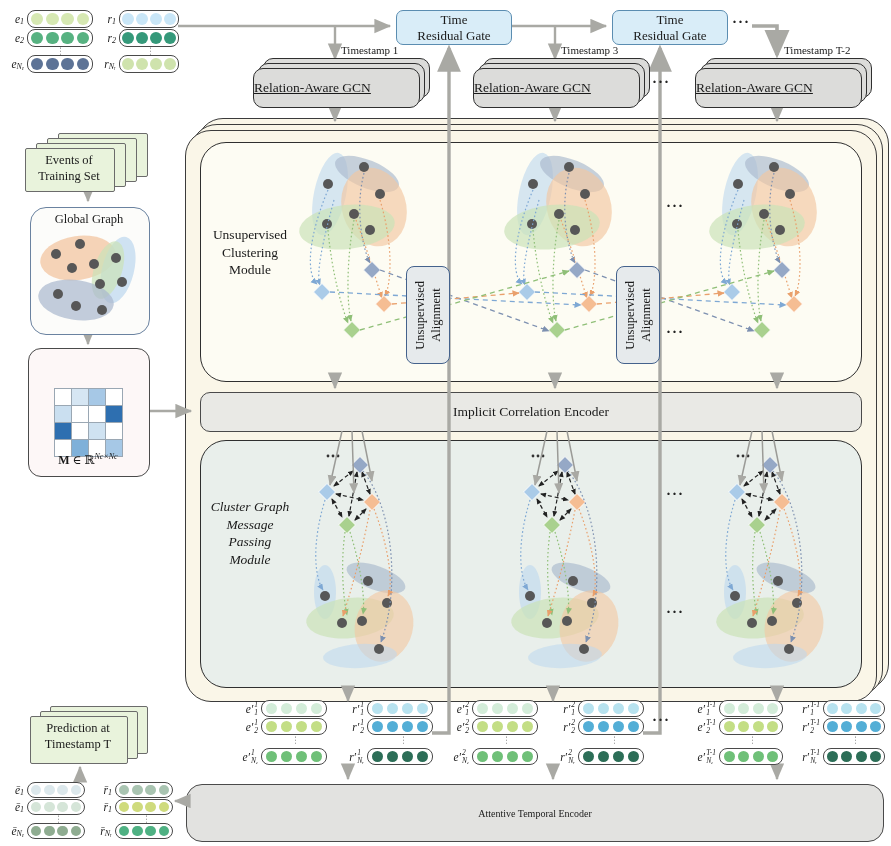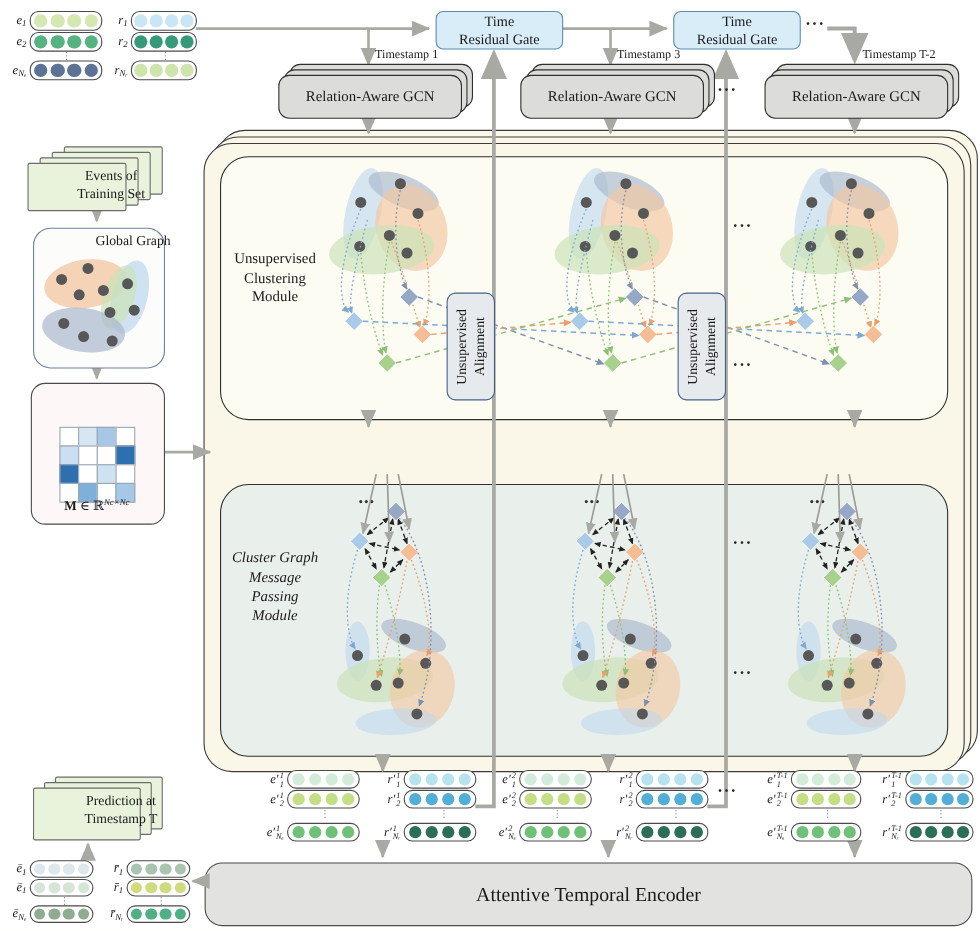--- a/index.html
+++ b/index.html
@@ -5,40 +5,40 @@
   html,body{margin:0;padding:0;background:#fff;}
   #canvas{position:relative;width:891px;height:846px;background:#fff;overflow:hidden;
           font-family:"Liberation Serif","DejaVu Serif",serif;color:#1a1a1a;}
   .abs{position:absolute;}
   .pre{white-space:pre-line;}
   .ctr{text-align:center;}
   
   .gate{background:var(--c,#d9edf8);border:1.4px solid #5b8db1;border-radius:7px;
         font-size:13px;line-height:1.22;display:flex;align-items:center;justify-content:center;z-index:7;}
   .gcn,.gcnb{background:var(--c,#dcdcda);border:1.4px solid #2f2f2f;border-radius:10px;}
-  .gcn{display:flex;align-items:center;justify-content:center;font-size:13.5px;z-index:7;}
+  .gcn{display:flex;align-items:center;font-size:13.5px;z-index:7;text-decoration:underline;}
   .gcnb{z-index:6;}
   .stackL{background:#faf6e8;border:1.5px solid #3b3b3b;border-radius:26px;z-index:1;}
   .evo{background:#fdfcf3;border:1.4px solid #2f2f2f;border-radius:26px;z-index:2;}
   .mp{background:var(--c,#e9efeb);border:1.4px solid #2f2f2f;border-radius:26px;z-index:2;}
   .ice{background:var(--c,#e9e9e5);border:1.4px solid #4a4a4a;border-radius:10px;z-index:2;
        display:flex;align-items:center;justify-content:center;font-size:13.5px;}
   .ate{background:var(--c,#e2e2e0);border:1.4px solid #4a4a4a;border-radius:16px;z-index:2;
-       display:flex;align-items:center;justify-content:center;font-size:18px;}
+       display:flex;align-items:center;justify-content:center;font-size:10px;}
   .alignbox{background:var(--c,#e6eaec);border:1.4px solid #44628c;border-radius:8px;z-index:6;
        display:flex;align-items:center;justify-content:center;}
   .valign{writing-mode:vertical-rl;transform:rotate(180deg);font-size:12.5px;line-height:1.3;
        text-align:center;white-space:pre-line;}
   .modlabel{font-size:13.5px;line-height:1.3;z-index:3;}
   .ts{font-size:11px;z-index:7;}
   .dots{font-size:15px;letter-spacing:1px;font-weight:bold;z-index:7;color:#222;}
   .vdots{font-size:9px;color:#888;z-index:7;line-height:1;}
   
   .page{background:#e9f3dc;border:1.2px solid #6b6b6b;border-radius:2px;z-index:7;}
-  .doc-text{font-size:12.5px;line-height:1.25;z-index:8;padding-left:32px;}
+  .doc-text{font-size:12.5px;line-height:1.25;z-index:8;}
   .gg{background:#fcfcfa;border:1.3px solid #6a82a0;border-radius:16px;z-index:7;}
   .mx{background:#fdf7f7;border:1.3px solid #4a4a4a;border-radius:13px;z-index:7;}
   .mgrid{display:grid;grid-template-columns:repeat(4,17px);grid-template-rows:repeat(4,17px);z-index:8;}
   .mcell{background:var(--c,#fff);border:1px solid #9aa7b3;margin:-0.5px;}
   .mformula{font-size:12px;z-index:8;}
   .mformula sup{font-size:8px;font-style:italic;}
   
   .erow{display:flex;align-items:center;z-index:7;}
   .ml{font-style:italic;font-size:11.5px;display:flex;align-items:center;justify-content:flex-end;}
   .ml sub{font-size:8px;font-style:italic;transform:translateY(2px);}
@@ -163,20 +163,23 @@
 
   <div class="abs stackL" style="left:197px;top:118px;width:690px;height:570px;"></div>
   <div class="abs stackL" style="left:191px;top:124px;width:690px;height:570px;"></div>
   <div class="abs stackL" style="left:185px;top:130px;width:690px;height:570px;"></div>
 
   <div class="abs evo" style="left:200px;top:142px;width:660px;height:238px;"></div>
   <div class="abs pre ctr modlabel" style="left:204px;top:226px;width:92px;">Unsupervised
 Clustering
 Module</div>
 
+  <div class="abs ice" style="left: 200px; top: 392px; width: 660px; height: 38px; --c: #e9e9e5;">
+    <span>Implicit Correlation Encoder</span>
+  </div>
 
   <div class="abs mp" style="left: 200px; top: 440px; width: 660px; height: 246px; --c: #e9efeb;"></div>
   <div class="abs pre ctr modlabel" style="left:204px;top:498px;width:92px;font-style:italic;">Cluster Graph
 Message
 Passing
 Module</div>
 
   <svg class="scene" style="left:292px;top:152px;" width="135" height="220">
       <use href="#sym-evo"></use>
     </svg>

